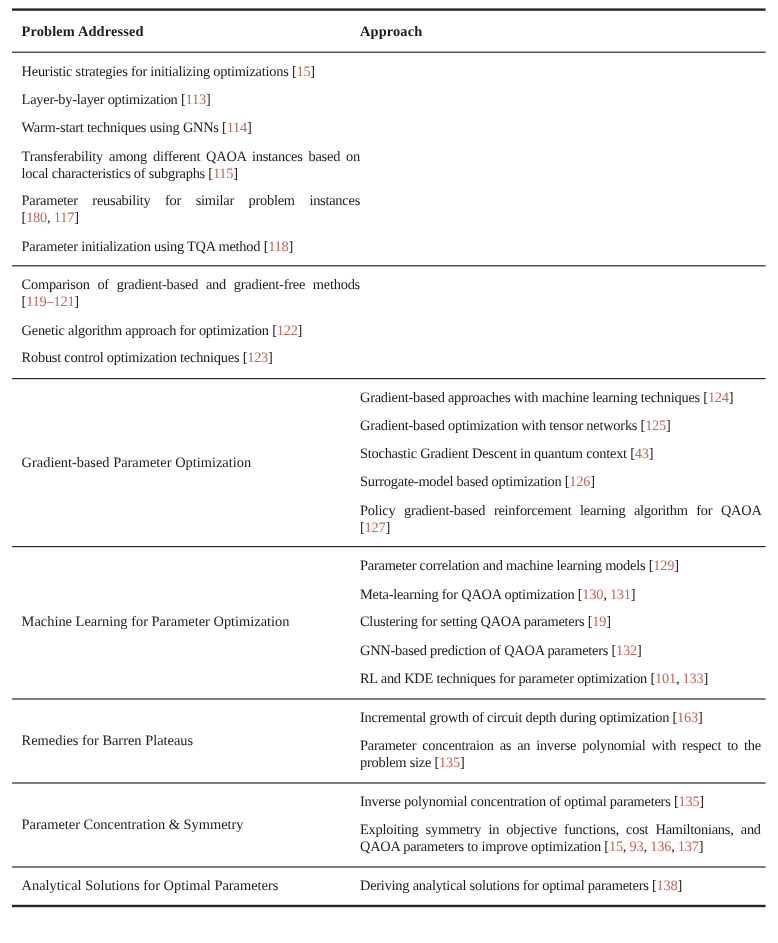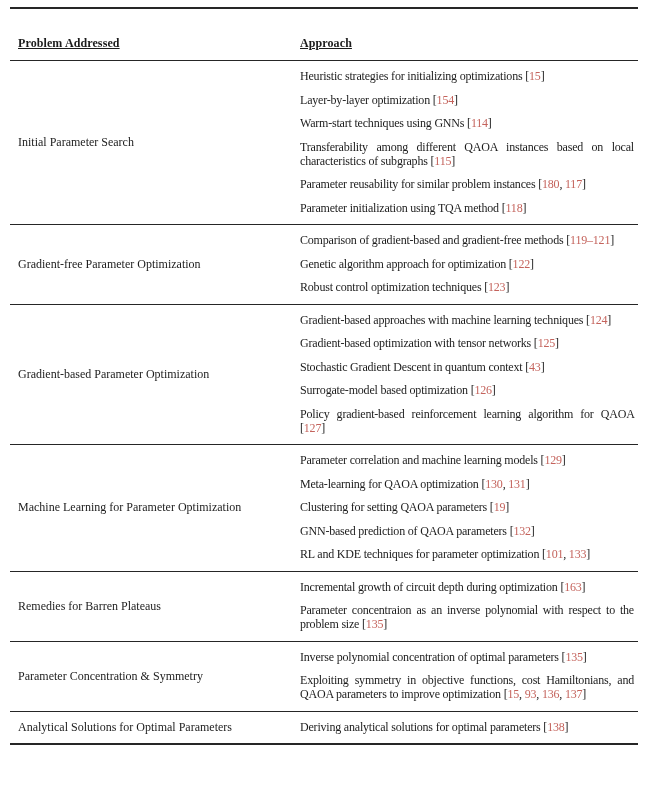--- a/index.html
+++ b/index.html
@@ -19,25 +19,24 @@
     padding:7px 10px 0 10px;
   }
   .lit-table{
     width:100%;
     border-top:2.4px solid var(--rule-color);
     border-bottom:2.4px solid var(--rule-color);
   }
   .header-row{
     display:grid;
     grid-template-columns:282px 1fr;
-    padding:27px 4px 9px 8px;
+    padding:10px 4px 9px 8px;
     border-bottom:1.7px solid var(--rule-color);
     font-weight:bold;
     letter-spacing:.1px;
-    text-decoration:underline;
   }
   .section{
     display:grid;
     grid-template-columns:282px 1fr;
     padding:0 4px 0 8px;
     border-bottom:1.7px solid var(--rule-color);
   }
   .section:last-child{border-bottom:none;}
   .problem{
     align-self:center;
@@ -62,38 +61,36 @@
 <body>
 
 <div class="page">
   <div class="lit-table">
     <div class="header-row">
       <div class="th">Problem Addressed</div>
       <div class="th">Approach</div>
     </div>
     <div id="sections-container">
   <div class="section">
-    <div class="problem">Initial Parameter Search</div>
     <div class="approaches">
   <p class="approach"><span class="atext">Heuristic strategies for initializing optimizations</span><span> </span><span class="cite-group">[<span class="cite">15</span>]</span></p>
 
-  <p class="approach"><span class="atext">Layer-by-layer optimization</span><span> </span><span class="cite-group">[<span class="cite">154</span>]</span></p>
+  <p class="approach"><span class="atext">Layer-by-layer optimization</span><span> </span><span class="cite-group">[<span class="cite">113</span>]</span></p>
 
   <p class="approach"><span class="atext">Warm-start techniques using GNNs</span><span> </span><span class="cite-group">[<span class="cite">114</span>]</span></p>
 
   <p class="approach"><span class="atext">Transferability among different QAOA instances based on local characteristics of subgraphs</span><span> </span><span class="cite-group">[<span class="cite">115</span>]</span></p>
 
   <p class="approach"><span class="atext">Parameter reusability for similar problem instances</span><span> </span><span class="cite-group">[<span class="cite">180</span>, <span class="cite">117</span>]</span></p>
 
   <p class="approach"><span class="atext">Parameter initialization using TQA method</span><span> </span><span class="cite-group">[<span class="cite">118</span>]</span></p>
 </div>
   </div>
 
   <div class="section">
-    <div class="problem">Gradient-free Parameter Optimization</div>
     <div class="approaches">
   <p class="approach"><span class="atext">Comparison of gradient-based and gradient-free methods</span><span> </span><span class="cite-group">[<span class="cite">119–121</span>]</span></p>
 
   <p class="approach"><span class="atext">Genetic algorithm approach for optimization</span><span> </span><span class="cite-group">[<span class="cite">122</span>]</span></p>
 
   <p class="approach"><span class="atext">Robust control optimization techniques</span><span> </span><span class="cite-group">[<span class="cite">123</span>]</span></p>
 </div>
   </div>
 
   <div class="section">

